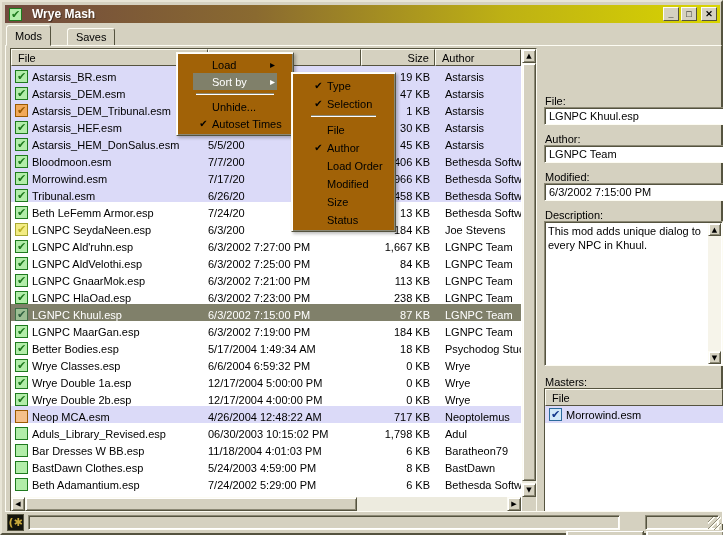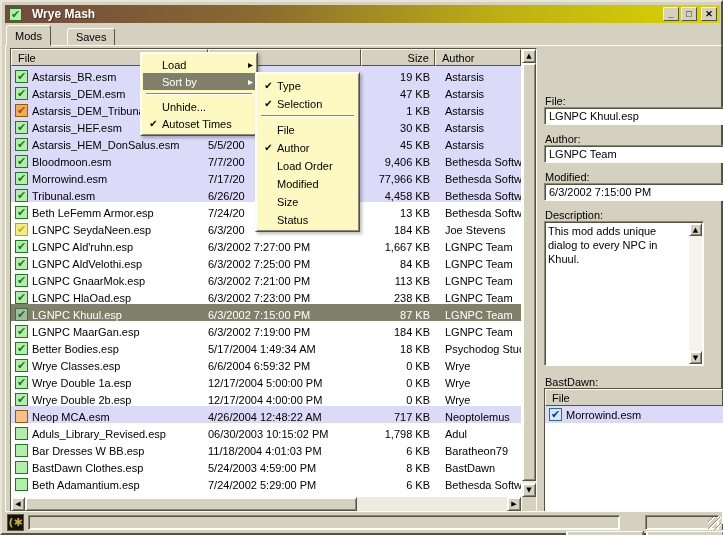--- a/index.html
+++ b/index.html
@@ -78,42 +78,42 @@
   .vsb .track{ position:absolute; top:14px; bottom:14px; left:0; width:14px; }
   .vsb .thumb{ position:absolute; top:14px; left:0; width:14px; height:418px; }
   .hsb { position:absolute; left:0; bottom:0; width:510px; height:14px; }
   .hsb .left { position:absolute; left:0; top:0; width:14px; height:14px; }
   .hsb .right{ position:absolute; right:0; top:0; width:14px; height:14px; }
   .hsb .track{ position:absolute; left:14px; right:14px; top:0; height:14px; }
   .hsb .thumb{ position:absolute; left:14px; top:0; width:332px; height:14px; }
   .corner { position:absolute; right:0; bottom:0; width:14px; height:14px; background:#d5d1c0; }
 
   
-  .menu { position:absolute; background:#fef9c3; z-index:50;
+  .menu { position:absolute; background:#a16207; z-index:50;
     border:1px solid; border-color:#fdfcf3 #55533f #55533f #fdfcf3;
     box-shadow: inset 1px 1px 0 #ffffff, inset -1px -1px 0 #8b8874, 2px 2px 3px rgba(0,0,0,.25);
-    padding:3px 2px; }
+    padding:3px 16px;margin-left:36px; }
   #context-menu { left:138px; top:50px; width:118px; }
   #sort-submenu { left:253px; top:70px; width:105px; }
   .mitem { display:flex; align-items:center; height:17px; padding:0 2px; }
   #sort-submenu .mitem { height:18px; }
   .mitem.hl { background:#80806a; color:#fff; }
   .mchk { width:17px; text-align:center; font-size:10px; flex:0 0 17px; }
   .mlabel { flex:1; white-space:nowrap; padding-top:1px; }
   .marrow { width:10px; text-align:right; font-size:10px; }
   .msep { height:2px; margin:3px 3px; border-top:1px solid #8b8874; border-bottom:1px solid #ffffff; }
 
   
   .rlabel { position:absolute; left:539px; white-space:nowrap; }
   .rinput { position:absolute; left:538px; width:180px; height:18px; background:#fff;
     border:1px solid; border-color:#8b8874 #fdfcf3 #fdfcf3 #8b8874;
     box-shadow: inset 1px 1px 0 #55533f, inset -1px -1px 0 #ffffff;
     font-family:"Liberation Sans",sans-serif; font-size:11px; padding:2px 3px 0 4px; color:#000; }
   input.rinput { padding-top:0; }
-  .descbox { position:absolute; left:538px; top:175px; width:160px; height:145px; background:#fff;
+  .descbox { position:absolute; left:538px; top:175px; width:179px; height:145px; background:#fff;
     border:1px solid; border-color:#8b8874 #fdfcf3 #fdfcf3 #8b8874;
     box-shadow: inset 1px 1px 0 #55533f, inset -1px -1px 0 #ffffff; }
   .desctext { position:absolute; left:3px; top:2px; right:16px; line-height:14px; }
   .descsb { position:absolute; right:1px; top:1px; width:13px; bottom:1px; background:#f6f4ea; }
   .descsb .up  { position:absolute; top:0; left:0; width:13px; height:13px; }
   .descsb .down{ position:absolute; bottom:0; left:0; width:13px; height:13px; }
   .masterswrap { position:absolute; left:538px; top:342px; width:180px; height:136px; background:#fff;
     border:1px solid; border-color:#55533f #fdfcf3 #fdfcf3 #55533f; }
   .masterswrap .hcell { width:100%; }
   .mrow { display:flex; height:17px; align-items:center; background:#dbdaf8; }
@@ -369,21 +369,21 @@
 
     <div class="rlabel" style="top:163px">Description:</div>
     <div class="descbox">
       <div class="desctext">This mod adds unique dialog to every NPC in Khuul.</div>
       <div class="descsb">
         <div class="up sbtn">▲</div>
         <div class="down sbtn">▼</div>
       </div>
     </div>
 
-    <div class="rlabel" style="top:330px">BastDawn:</div>
+    <div class="rlabel" style="top:330px">Masters:</div>
     <div class="masterswrap">
       <div class="hcell">File</div>
       <div id="masters-body">
           <div class="mrow">
             <span class="cb blue-checked"></span>
             <span class="c">Morrowind.esm</span>
           </div>
         </div>
     </div>
 

